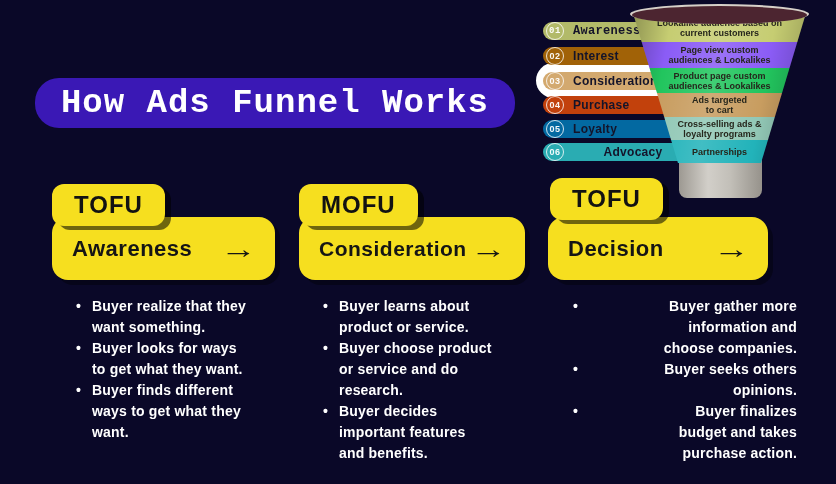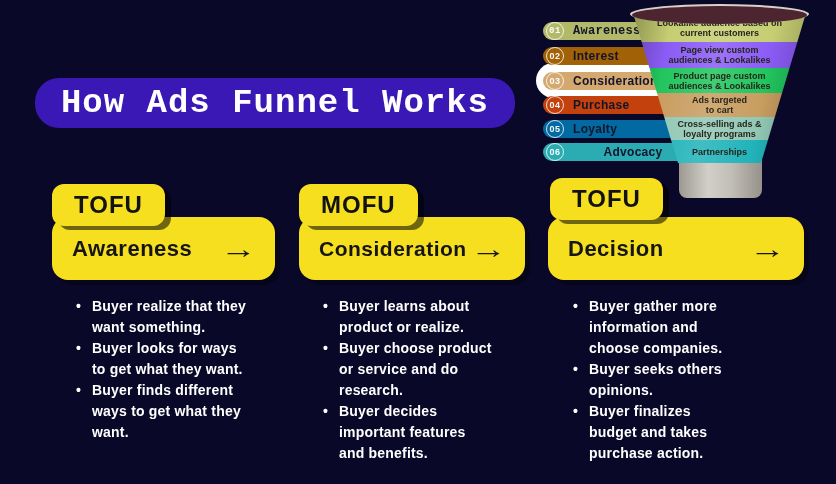--- a/index.html
+++ b/index.html
@@ -101,21 +101,21 @@
     color:#ffffff;font-size:14px;line-height:21px;font-weight:700;
     white-space:pre-line;letter-spacing:.2px;
   }
   .bullets li::before{
     content:"\2022";position:absolute;left:6px;top:0;
     color:#ffffff;font-size:14px;line-height:21px;
   }
   .c1 .tab{left:52px;} .c1 .card{left:52px;width:223px;} .c1 .bullets{left:70px;}
   .c2 .tab{left:299px;} .c2 .card{left:299px;width:226px;} .c2 .bullets{left:317px;}
   .c2 .card .heading{font-size:21px;}
-  .c3 .tab{left:550px;top:178px;} .c3 .card{left:548px;width:256px;} .c3 .bullets{left:567px;}
+  .c3 .tab{left:550px;top:178px;} .c3 .card{left:548px;width:220px;} .c3 .bullets{left:567px;text-align:right;}
 </style>
 </head>
 <body>
 
 <div class="canvas">
 
   <div class="title-banner">
     <span>How Ads Funnel Works</span>
   </div>
 
@@ -200,21 +200,21 @@
   <div class="c2">
     <div class="tab">
       <span>MOFU</span>
     </div>
     <div class="card">
       <span class="heading">Consideration</span>
       <span class="arrow">→</span>
     </div>
     <ul class="bullets">
       <li>Buyer learns about
-product or realize.</li>
+product or service.</li>
       <li>Buyer choose product
 or service and do
 research.</li>
       <li>Buyer decides
 important features
 and benefits.</li>
     </ul>
   </div>
 
   <div class="c3">

